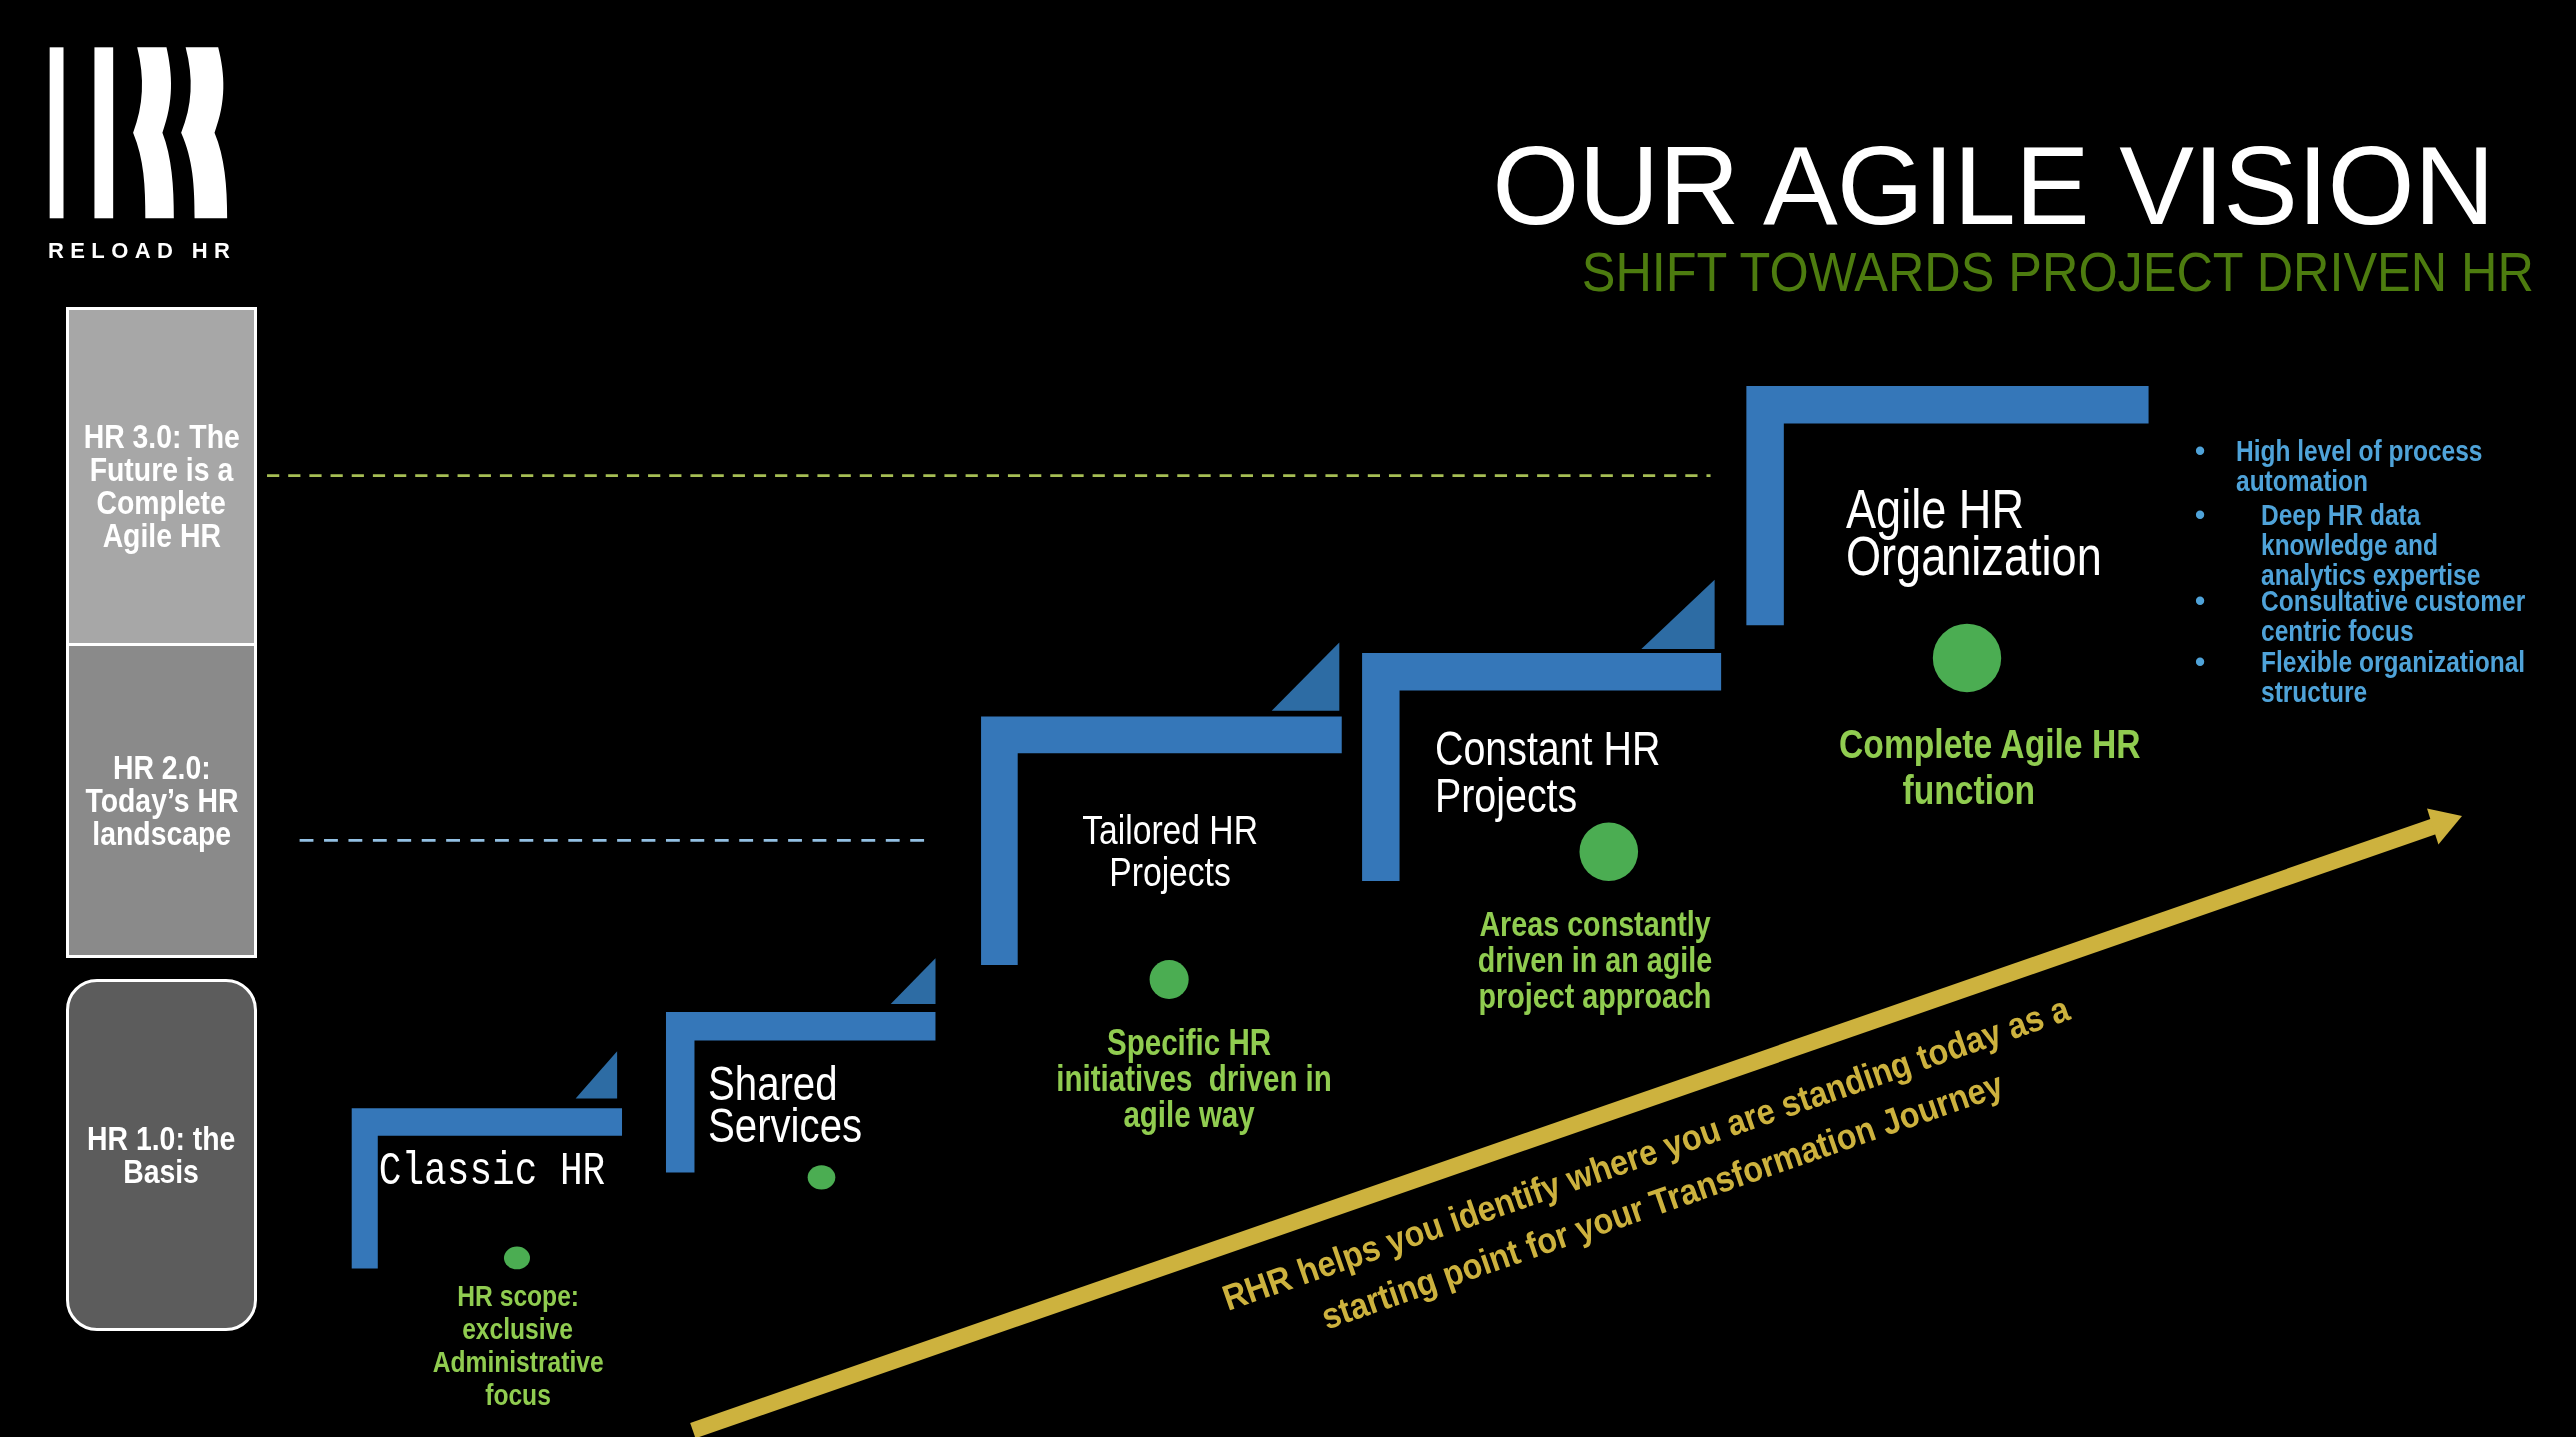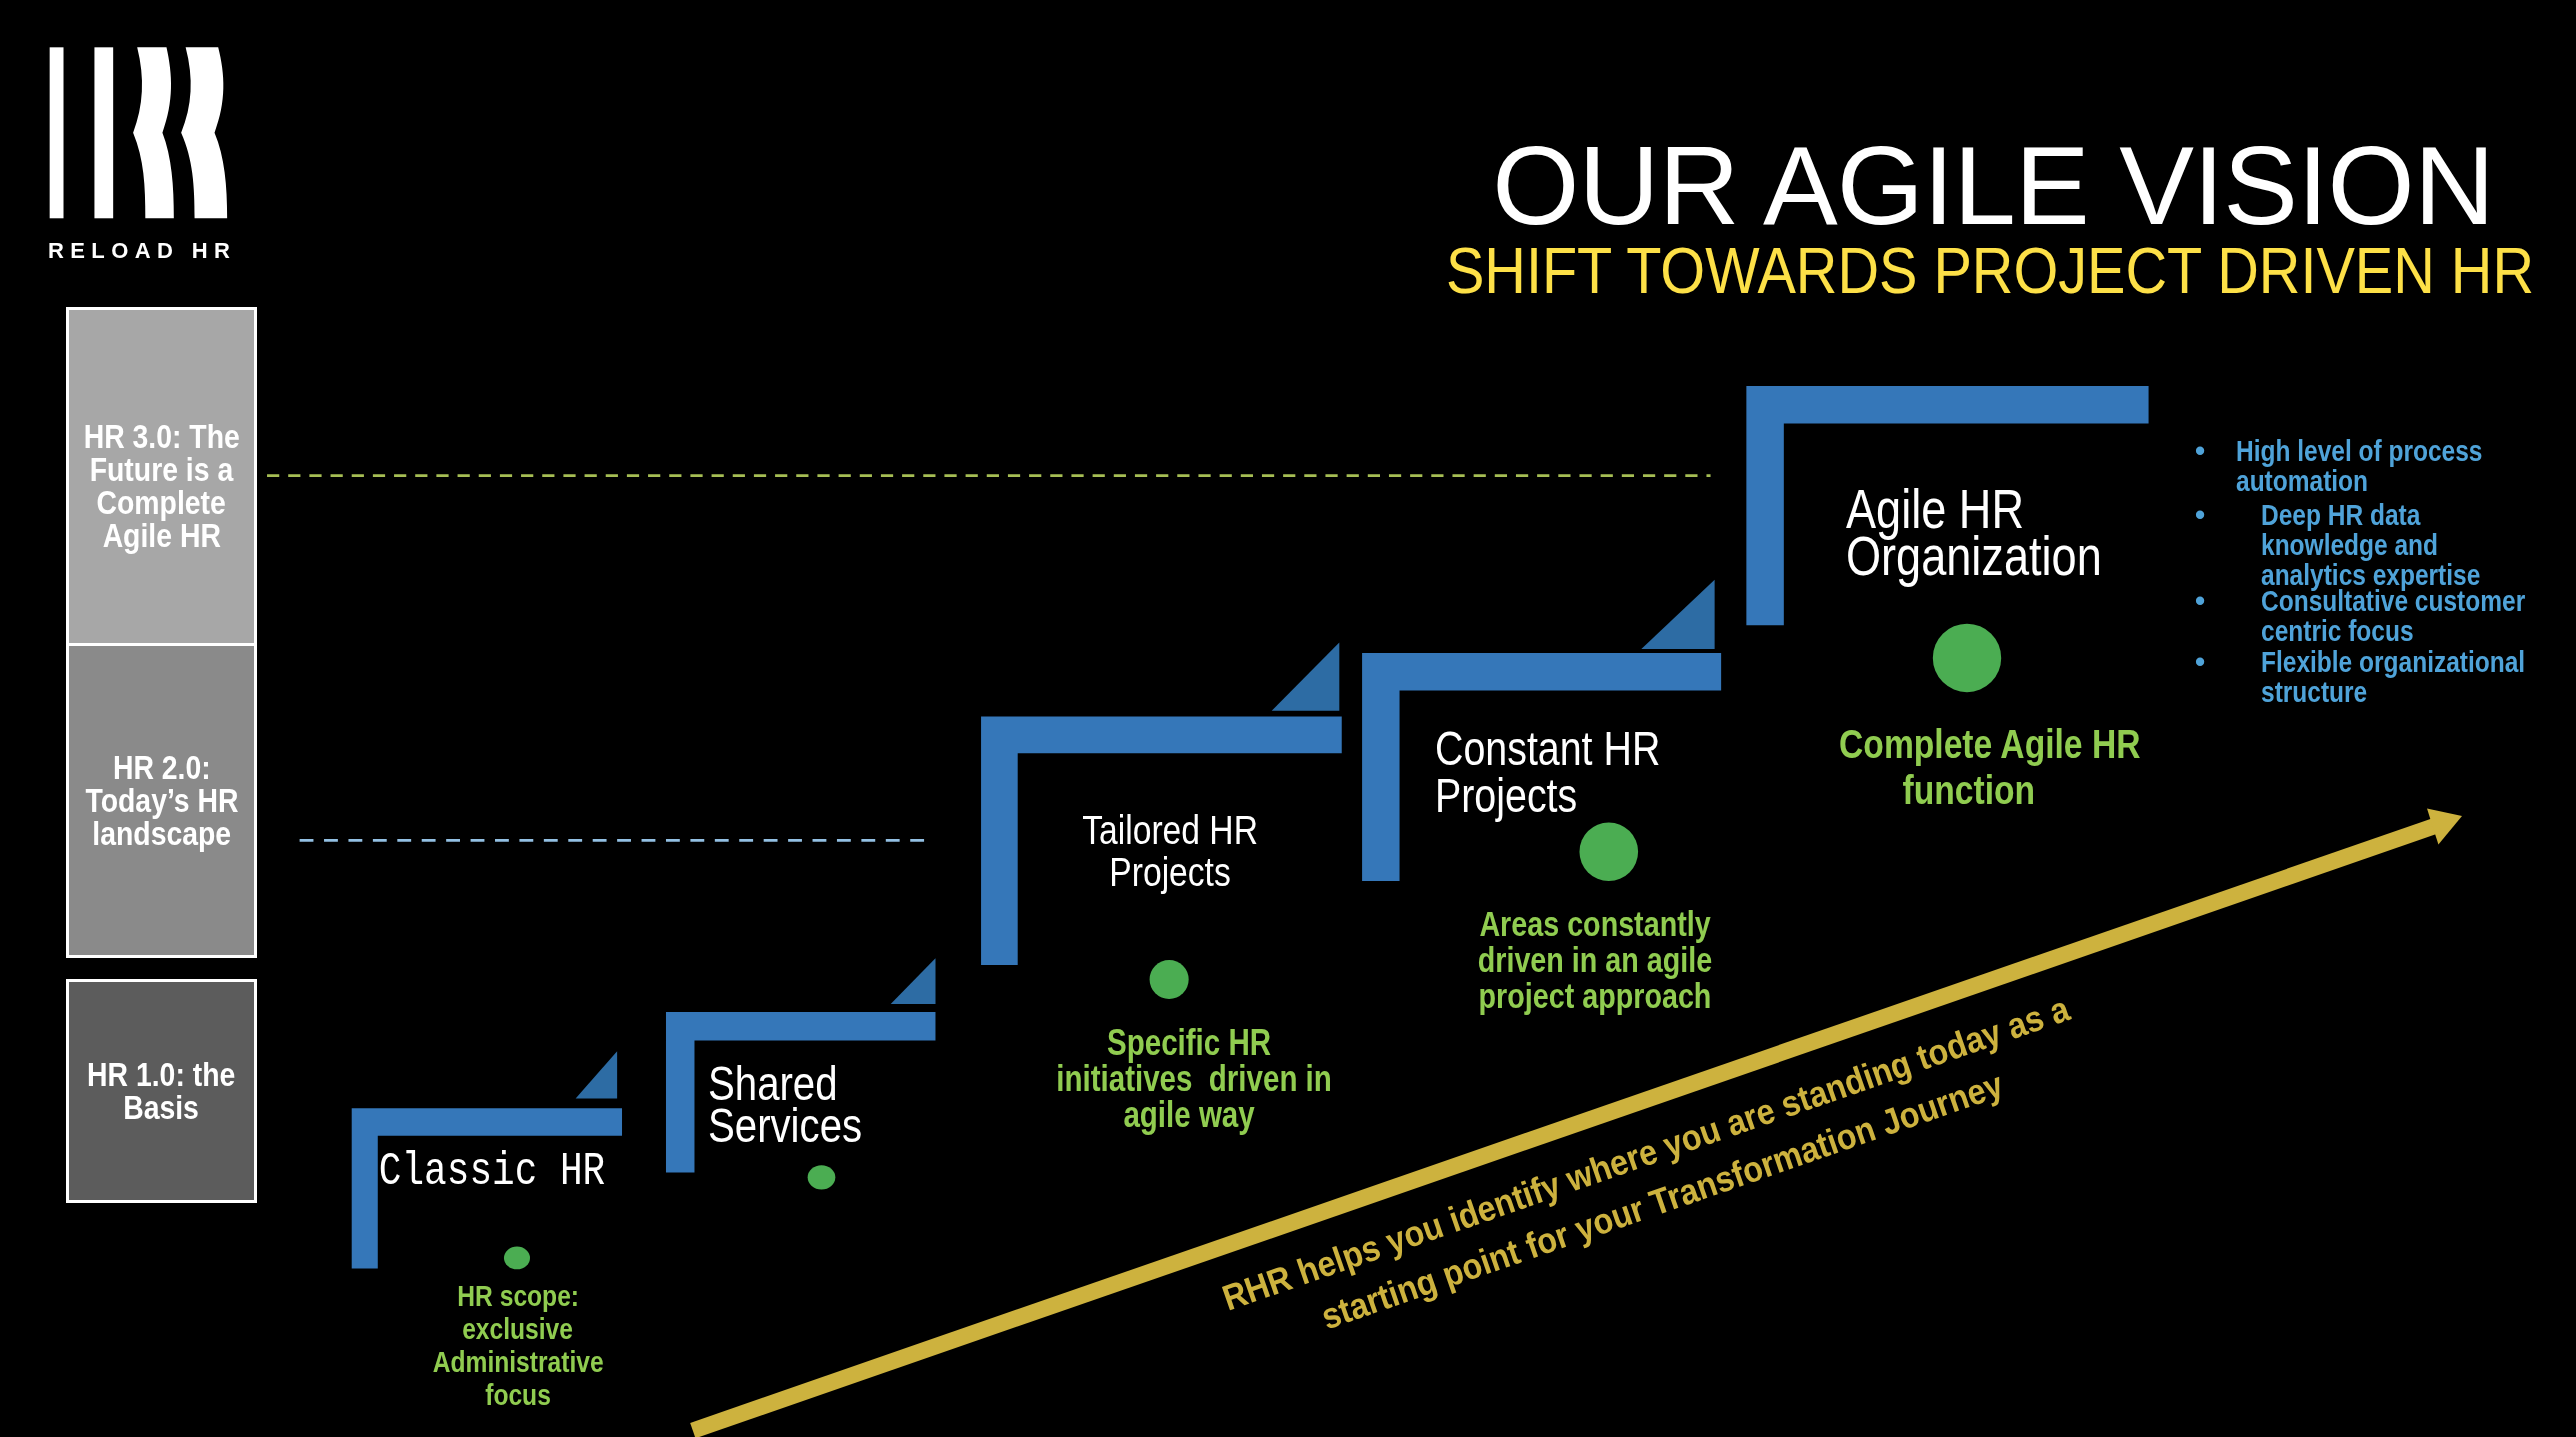--- a/index.html
+++ b/index.html
@@ -9,34 +9,34 @@
   .abs{position:absolute;}
   .line{display:block;}
   .ln{display:inline-block;white-space:pre;transform:scaleX(var(--cx,1));transform-origin:0 50%;}
   .ctr .line{text-align:center;}
   .ctr .ln{transform-origin:50% 50%;}
   .rgt .ln{transform-origin:100% 50%;}
 
   
   #title{right:82px;top:129px;font-size:112px;line-height:114px;color:#fff;
          letter-spacing:-0.8px;white-space:nowrap;--cx:1;}
-  #subtitle{right:42px;top:234px;font-size:64px;line-height:75px;color:#fde047;
+  #subtitle{right:42px;top:234px;font-size:56px;line-height:75px;color:#4d7c0f;
             white-space:nowrap;--cx:0.90;}
 
   
   #brand{left:48px;top:238px;font-size:22px;font-weight:bold;color:#fff;
          letter-spacing:6.4px;white-space:nowrap;}
 
   
   .era{left:66px;width:191px;border:3.3px solid #fff;box-sizing:border-box;
        display:flex;flex-direction:column;justify-content:center;
        color:#fff;font-weight:bold;font-size:33px;line-height:33px;--cx:0.86;}
   #era-3{top:307px;height:358px;background:var(--era1);}
   #era-2{top:643px;height:315px;background:var(--era2);}
-  #era-1{top:979px;height:224px;background:var(--era3);}
+  #era-1{top:979px;height:352px;background:var(--era3);border-radius:31px;}
 
   
   .step-label{color:#fff;--cx:0.82;white-space:nowrap;}
   #label-1{left:329px;top:1152px;width:326px;font-size:46px;line-height:41px;font-family:Liberation Mono, monospace;}
   #label-2{left:708px;top:1062px;font-size:49px;line-height:42px;}
   #label-3{left:1007px;top:809px;width:326px;font-size:41px;line-height:42px;}
   #label-4{left:1435px;top:725px;font-size:48px;line-height:47px;}
   #label-5{left:1846px;top:486px;font-size:55px;line-height:47px;}
 
   

